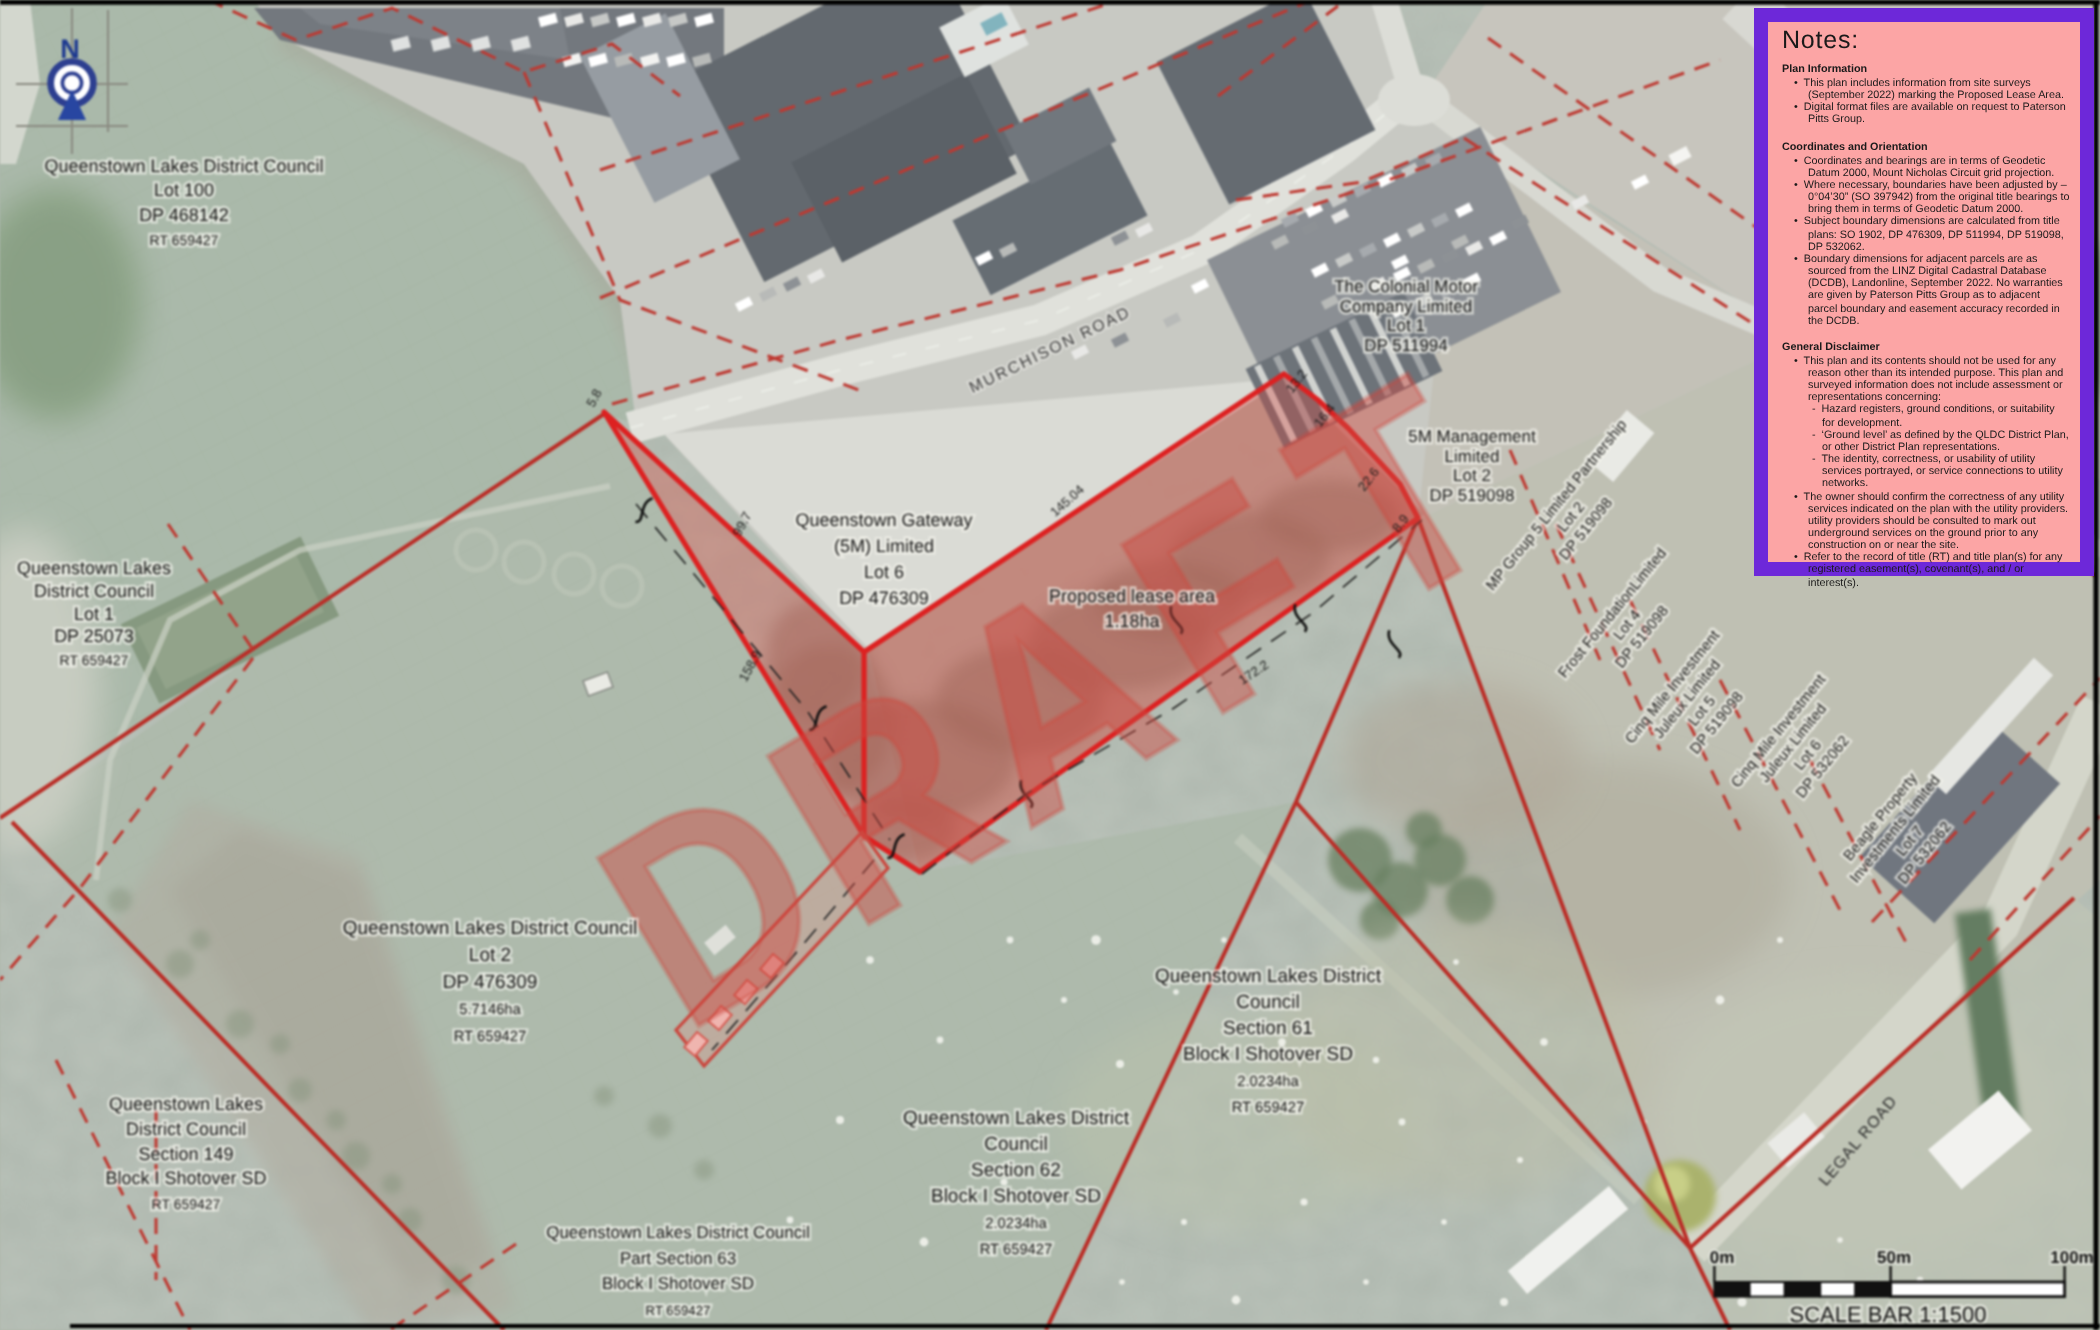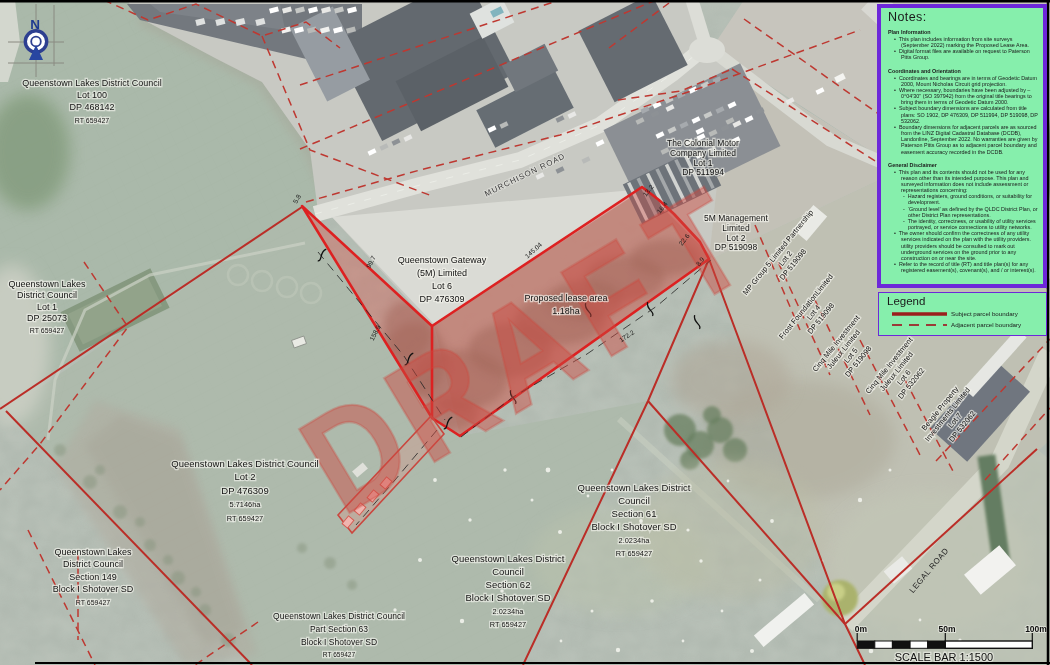--- a/index.html
+++ b/index.html
@@ -1,17 +1,17 @@
 <!DOCTYPE html>
 <html><head><meta charset="utf-8"><style>
 html,body{margin:0;padding:0}
 .page{position:relative;width:1050px;height:665px;overflow:hidden;background:#adb8ab;font-family:"Liberation Sans",sans-serif}
 svg{position:absolute;left:0;top:0}
 #map{filter:blur(0.45px) saturate(0.93)}
-.panel{position:absolute;background:#86efac;border:4px solid #6d28d9;box-sizing:border-box;color:#1a1a1a}
+.panel{position:absolute;background:#fca5a5;border:7px solid #6d28d9;box-sizing:border-box;color:#1a1a1a}
 .notes{left:877px;top:4px;width:170px;height:284px;padding:2px 5px 0 7px}
 .notes h1{font-size:12.5px;font-weight:400;margin:0 0 3px 0;letter-spacing:.4px}
 .notes .sec{font-weight:bold;font-size:5.4px;margin:5px 0 1px 0}
 .notes div.b{font-size:5.4px;line-height:6.15px;padding-left:13px;text-indent:-7px}
 .notes div.s{font-size:5.4px;line-height:6.15px;padding-left:20px;text-indent:-5px}
 .legend{left:878px;top:292px;width:169px;height:44px;border-width:1.5px}
 .legend h1{font-size:11.5px;font-weight:400;margin:2px 0 0 8px}
 .lrow{position:absolute;font-size:6.2px}
 </style></head><body>
 <div class="page">
@@ -552,21 +552,12 @@
 <div class="b">•&nbsp; Boundary dimensions for adjacent parcels are as sourced from the LINZ Digital Cadastral Database (DCDB), Landonline, September 2022. No warranties are given by Paterson Pitts Group as to adjacent parcel boundary and easement accuracy recorded in the DCDB.</div>
 <div class="sec" style="margin-top:7px">General Disclaimer</div>
 <div class="b">•&nbsp; This plan and its contents should not be used for any reason other than its intended purpose. This plan and surveyed information does not include assessment or representations concerning:</div>
 <div class="s">-&nbsp; Hazard registers, ground conditions, or suitability for development.</div>
 <div class="s">-&nbsp; ‘Ground level’ as defined by the QLDC District Plan, or other District Plan representations.</div>
 <div class="s">-&nbsp; The identity, correctness, or usability of utility services portrayed, or service connections to utility networks.</div>
 <div class="b">•&nbsp; The owner should confirm the correctness of any utility services indicated on the plan with the utility providers. utility providers should be consulted to mark out underground services on the ground prior to any construction on or near the site.</div>
 <div class="b">•&nbsp; Refer to the record of title (RT) and title plan(s) for any registered easement(s), covenant(s), and / or interest(s).</div>
 </div>
 
-<div class="panel legend">
-<h1>Legend</h1>
-<svg width="166" height="28" style="position:absolute;left:0;top:14px">
-<line x1="13" y1="7" x2="68" y2="7" stroke="#9b1f1d" stroke-width="3.4"></line>
-<line x1="13" y1="18" x2="68" y2="18" stroke="#9b3a38" stroke-width="2" stroke-dasharray="10 7"></line>
-</svg>
-<div class="lrow" style="left:72px;top:17px">Subject parcel boundary</div>
-<div class="lrow" style="left:72px;top:28px">Adjacent parcel boundary</div>
-</div>
 </div>
 </body></html>

